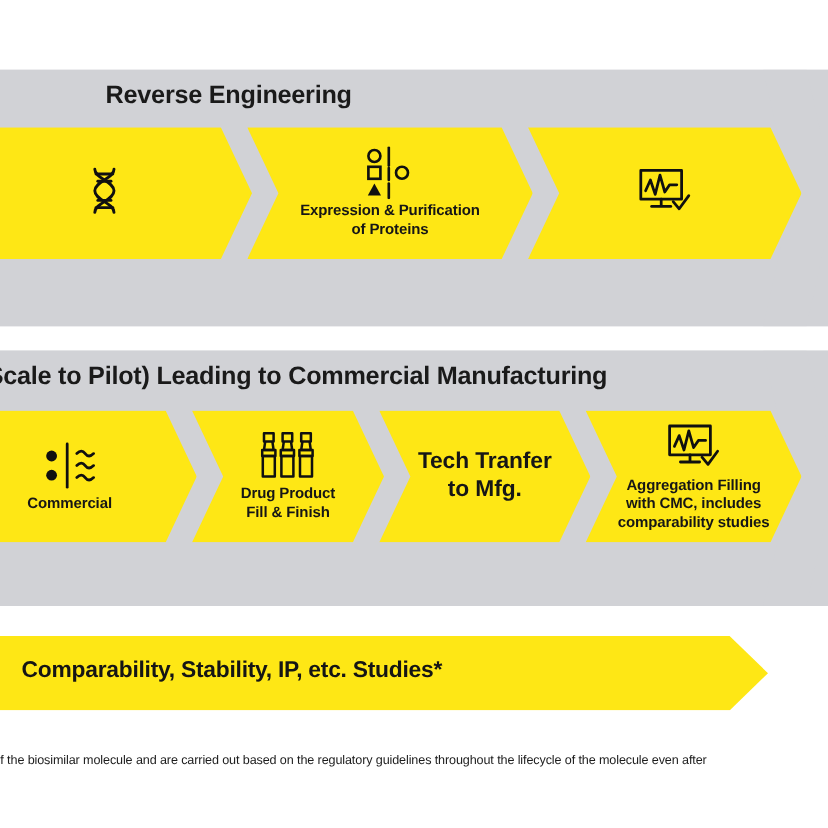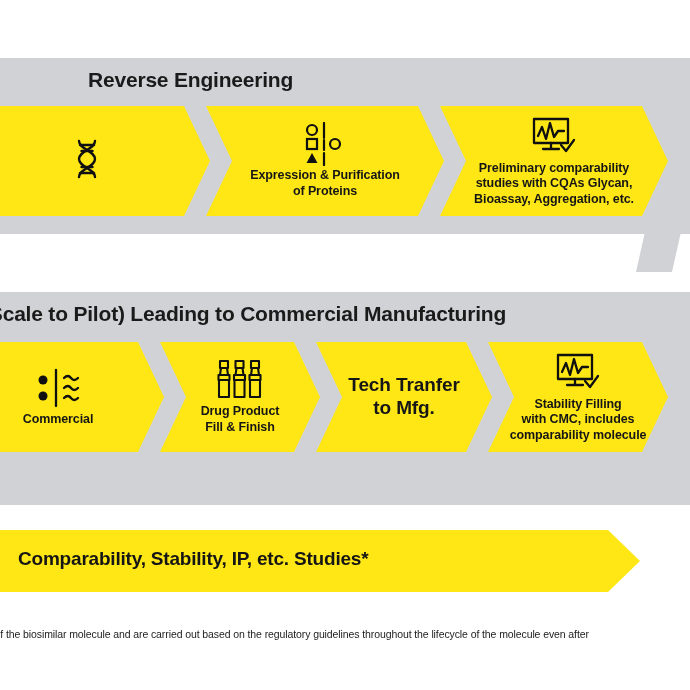--- a/index.html
+++ b/index.html
@@ -10,21 +10,21 @@
     overflow:hidden;
     position:relative;
   }
   .stage{position:absolute;inset:0;}
 
   
   .band{position:absolute;left:0;}
   .band-gray{background:#d1d2d6;}
 
   
-  .band1{top:58px;height:176px;width:690px;}
+  .band1{top:58px;height:214px;width:690px;}
   .band2{top:292px;height:213px;width:690px;}
 
   
   .band-tip{
     position:absolute;
     background:#d1d2d6;
   }
   .band1 .tip-a{right:-6px;top:0;width:60px;height:214px;
     clip-path:polygon(0 0, 60% 0, 100% 50%, 60% 100%, 0 100%, 40% 50%);}
 
@@ -143,25 +143,20 @@
 
       <div class="chev" style="left:440px;width:228px;">
         <div class="chev-icon">
           <svg width="44" height="40" viewBox="0 0 44 40" fill="none" stroke="#101010" stroke-width="2.3" stroke-linecap="round" stroke-linejoin="round">
             <path d="M2 2 H36 V26 H2 Z"></path>
             <path d="M6 19 L10 10 L14 22 L18 6 L22 20 L26 14 L32 14"></path>
             <path d="M19 26 V31"></path>
               <path d="M11 32 H27"></path>
             <path d="M29 28 L34 34 L42 23"></path>
           </svg>
-        </div>
-        <div class="chev-label">
-          <span>Preliminary comparability</span><br>
-          <span>studies with CQAs Glycan,</span><br>
-          <span>Bioassay, Aggregation, etc.</span>
         </div>
       </div>
 
     </div>
   </div>
 
   <div class="band band-gray band2">
 
     <div class="band-tip tip-a"></div>
 
@@ -225,23 +220,23 @@
         <div class="chev-icon">
           <svg width="44" height="40" viewBox="0 0 44 40" fill="none" stroke="#101010" stroke-width="2.3" stroke-linecap="round" stroke-linejoin="round">
             <path d="M2 2 H36 V26 H2 Z"></path>
             <path d="M6 19 L10 10 L14 22 L18 6 L22 20 L26 14 L32 14"></path>
             <path d="M19 26 V31"></path>
               <path d="M11 32 H27"></path>
             <path d="M29 28 L34 34 L42 23"></path>
           </svg>
         </div>
         <div class="chev-label">
-          <span>Stability Filling</span><br>
+          <span>Aggregation Filling</span><br>
           <span>with CMC, includes</span><br>
-          <span>comparability molecule</span>
+          <span>comparability studies</span>
         </div>
       </div>
 
     </div>
   </div>
 
   <div class="bottombar">
     <div class="bottombar-label">Comparability, Stability, IP, etc. Studies*</div>
   </div>
 

